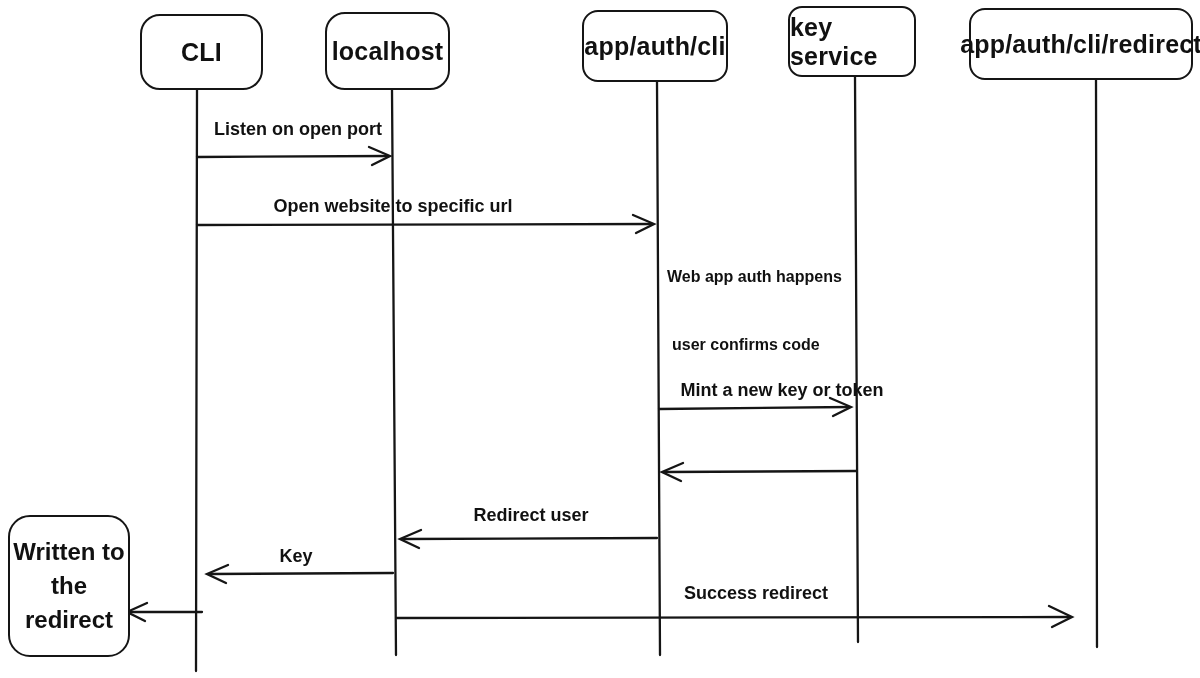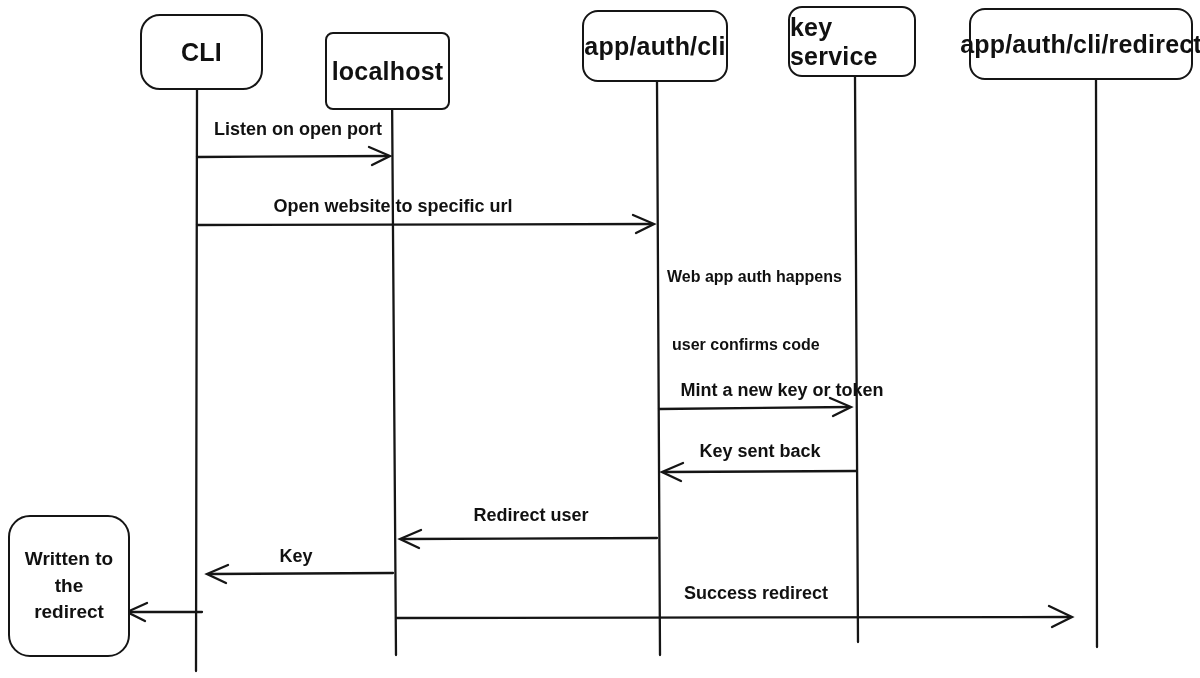--- a/index.html
+++ b/index.html
@@ -51,21 +51,21 @@
     position: absolute;
     left: 8px; top: 515px;
     width: 122px; height: 142px;
     border: 2.5px solid #151515;
     border-radius: 22px;
     background: #ffffff;
     display: flex;
     flex-direction: column;
     align-items: center;
     justify-content: center;
-    font-size: 19px;
+    font-size: 24px;
     line-height: 1.42;
     text-align: center;
     box-sizing: border-box;
     z-index: 2;
   }
 </style>
 </head>
 <body>
 
 <div class="canvas">
@@ -100,21 +100,21 @@
     <path d="M1049 606 L1072 617 L1052 627"></path>
 
     <line x1="202" y1="612" x2="130" y2="612"></line>
     <path d="M147 603 L127 612 L145 621"></path>
   </svg>
 
   <div class="actor-box" style="left:140px; top:14px; width:123px; height:76px; border-radius:20px;">
     <span>CLI</span>
   </div>
 
-  <div class="actor-box" style="left:325px; top:12px; width:125px; height:78px; border-radius:8px;margin-top:20px;">
+  <div class="actor-box" style="left:325px; top:12px; width:125px; height:78px; border-radius:20px;">
     <span>localhost</span>
   </div>
 
   <div class="actor-box" style="left:788px; top:6px; width:128px; height:71px; border-radius:14px;">
     <span>key service</span>
   </div>
 
   <div class="actor-box" style="left:582px; top:10px; width:146px; height:72px; border-radius:16px;">
     <span>app/auth/cli</span>
   </div>
@@ -122,21 +122,20 @@
   <div class="actor-box" style="left:969px; top:8px; width:224px; height:72px; border-radius:16px;">
     <span>app/auth/cli/redirect</span>
   </div>
 
   <div class="msg-label" style="left:298px; top:119px;">Listen on open port</div>
 
   <div class="msg-label" style="left:393px; top:196px;">Open website to specific url</div>
 
   <div class="msg-label" style="left:782px; top:380px;">Mint a new key or token</div>
 
-  <div class="msg-label" style="left:760px; top:441px;">Key sent back</div>
 
   <div class="msg-label" style="left:531px; top:505px;">Redirect user</div>
 
   <div class="msg-label" style="left:296px; top:546px;">Key</div>
 
   <div class="msg-label" style="left:756px; top:583px;">Success redirect</div>
 
   <div class="note-label" style="left:667px; top:268px;">Web app auth happens</div>
 
   <div class="note-label" style="left:672px; top:336px;">user confirms code</div>

